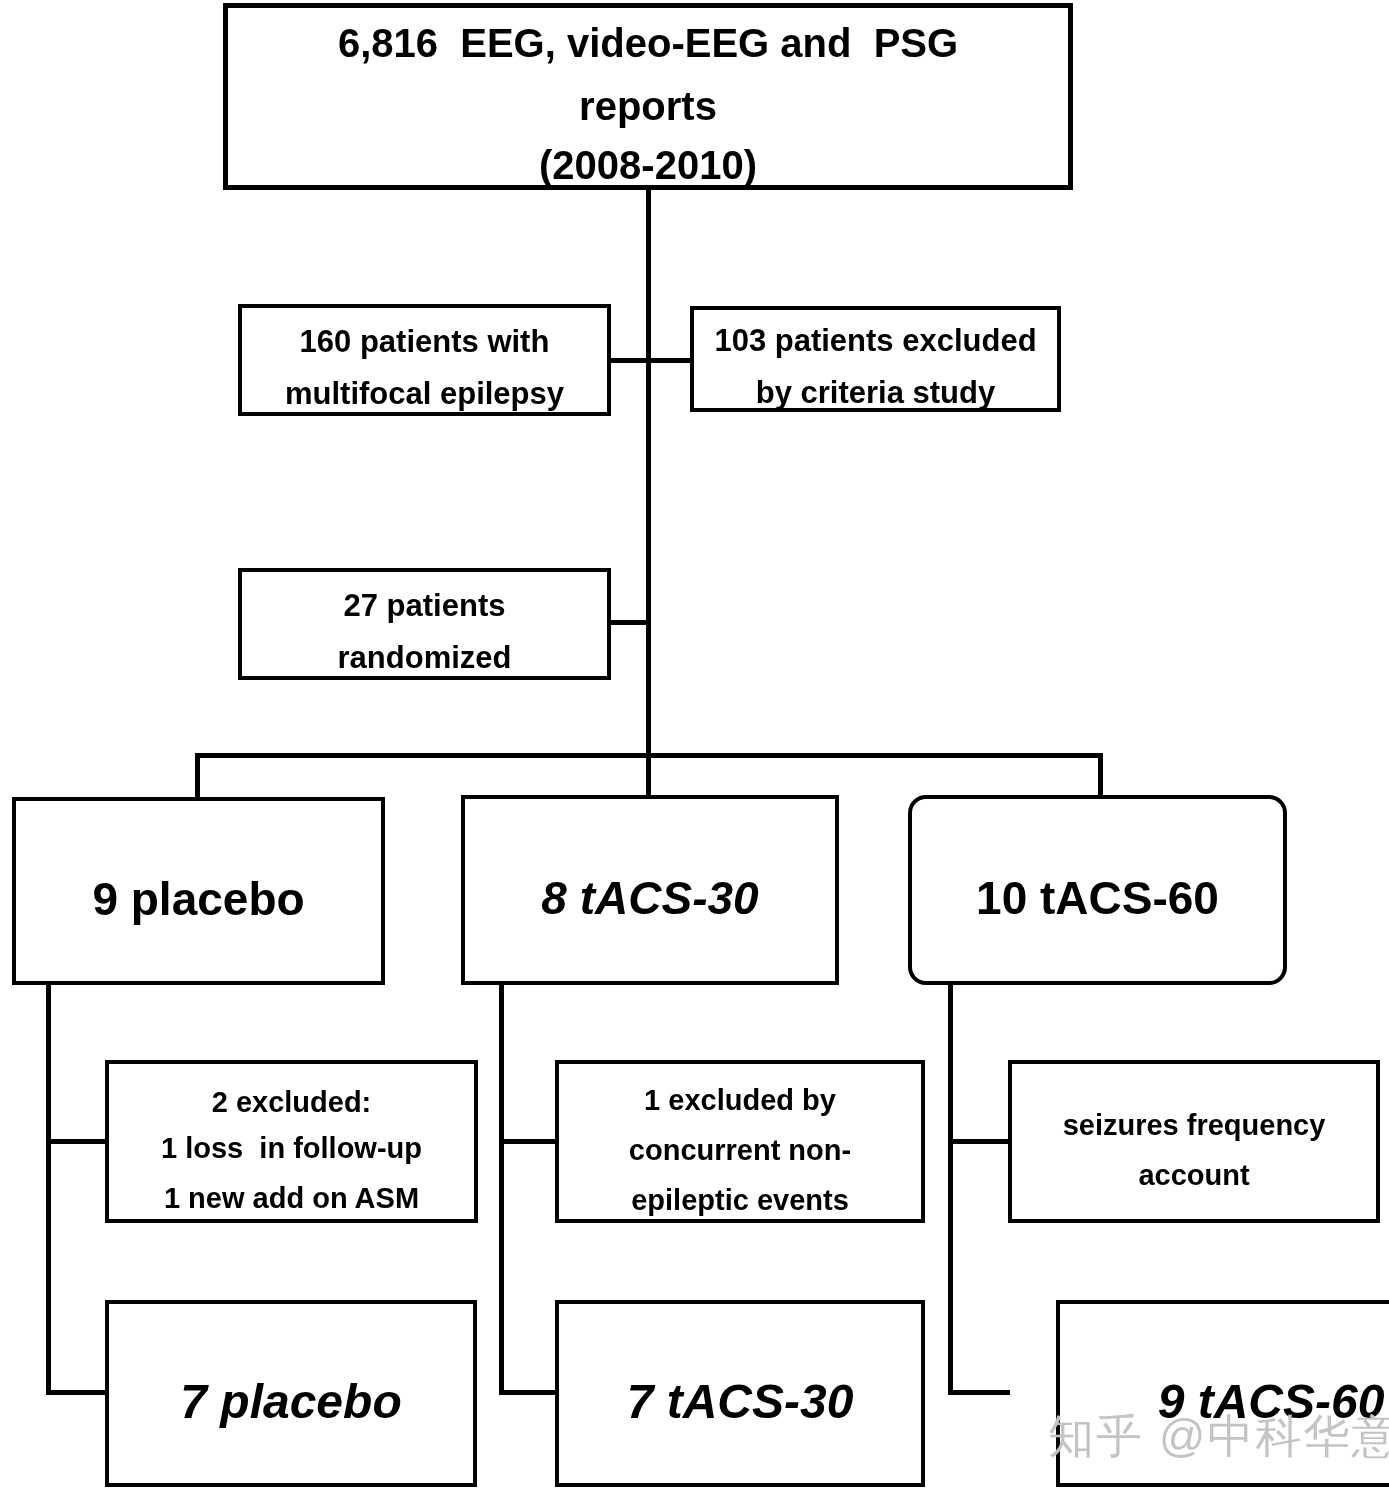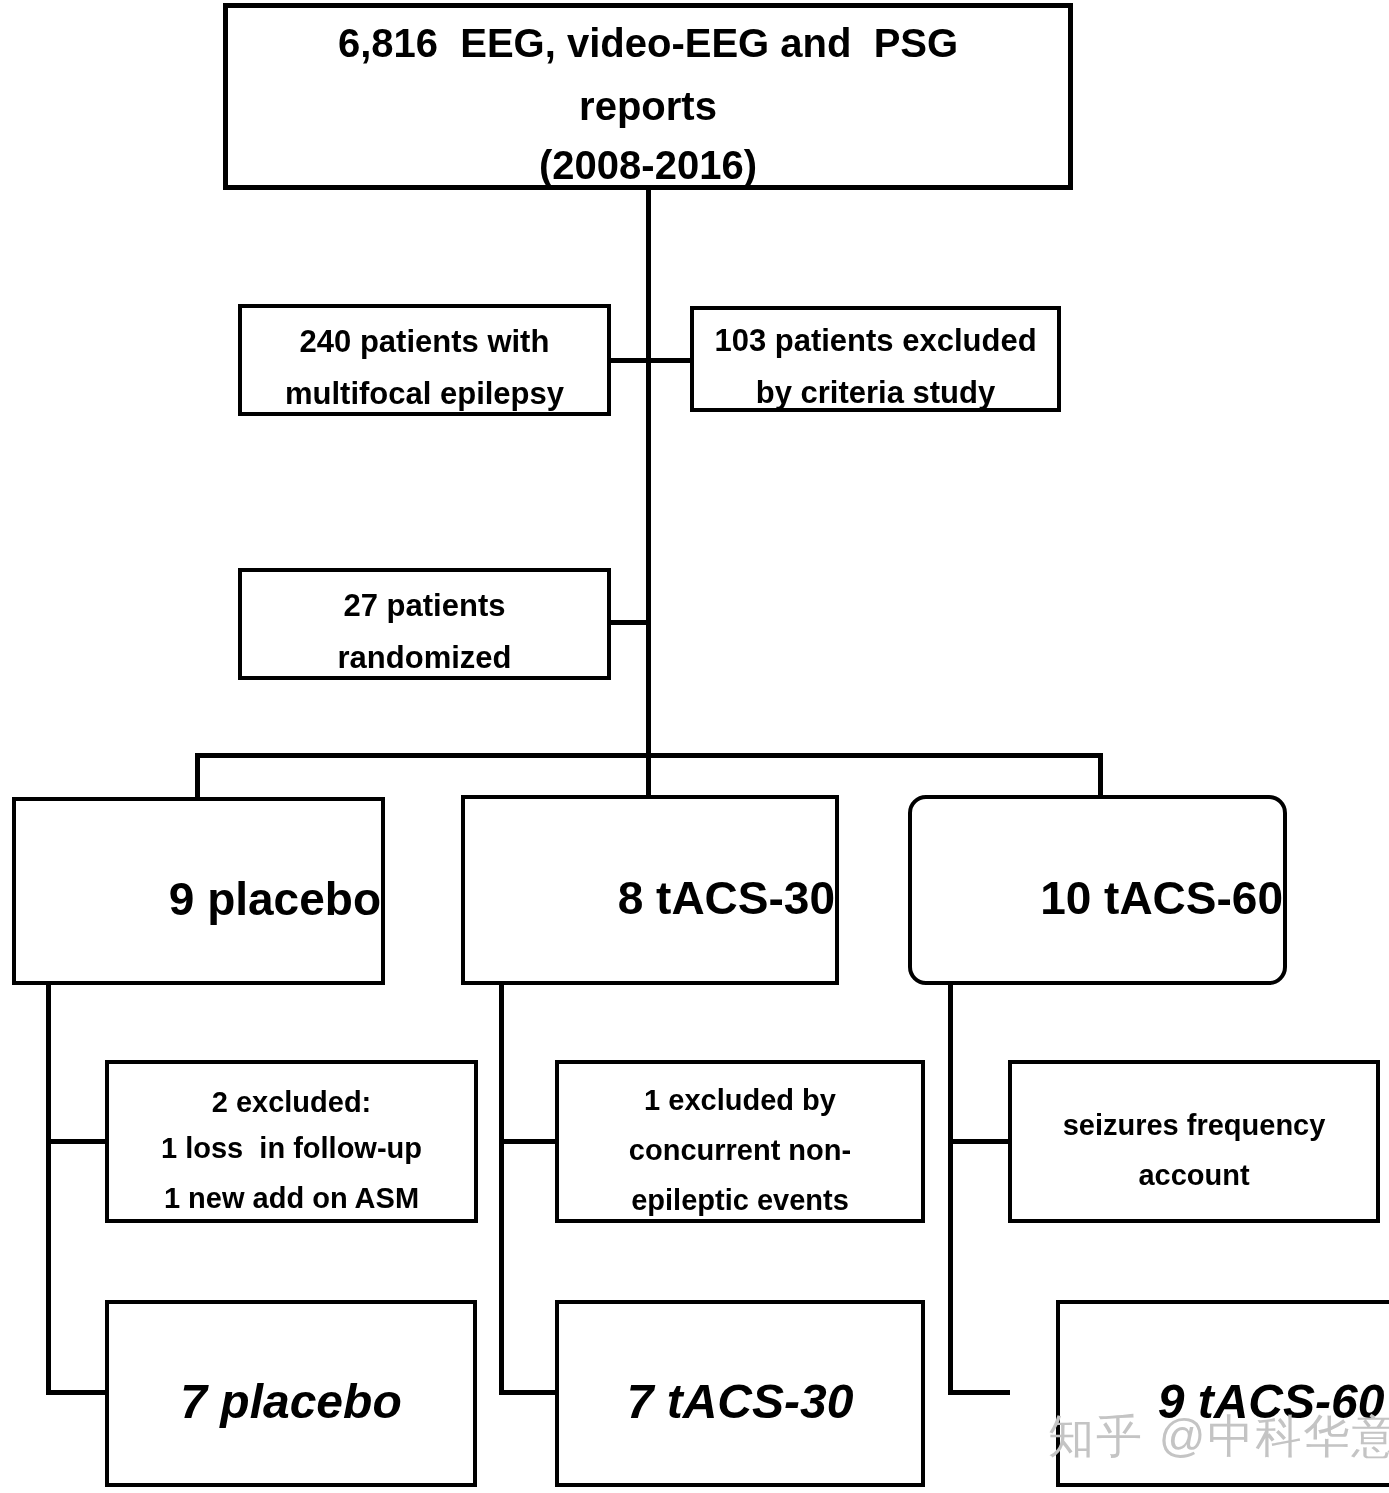--- a/index.html
+++ b/index.html
@@ -25,23 +25,23 @@
   }
   .tline{white-space:pre;margin-top:16px;}
   .conn{position:absolute;background:#000;}
 
   
   .b-source{left:223px;top:3px;width:850px;height:187px;border-width:5px;font-size:40px;line-height:47px;}
   .b-source .period{margin-top:12px;}
   .b-multifocal{left:238px;top:304px;width:373px;height:112px;font-size:31px;line-height:36px;}
   .b-exclscreen{left:690px;top:306px;width:371px;height:106px;font-size:31px;line-height:36px;}
   .b-randomized{left:238px;top:568px;width:373px;height:112px;font-size:31px;line-height:36px;}
-  .b-arm{font-size:46px;line-height:52px;align-items:flex-end;}
+  .b-arm{font-size:46px;line-height:52px;}
   .b-arm-placebo{left:12px;top:797px;width:373px;height:188px;}
-  .b-arm-tacs30{left:461px;top:795px;width:378px;height:190px;}
+  .b-arm-tacs30{left:461px;top:795px;width:378px;height:190px;font-style:italic;}
   .b-arm-tacs60{left:908px;top:795px;width:379px;height:190px;border-radius:18px;}
   .b-excl{font-size:29px;line-height:34px;}
   .b-excl .gap{margin-top:12px;}
   .b-excl-placebo{left:105px;top:1060px;width:373px;height:163px;}
   .b-excl-tacs30{left:555px;top:1060px;width:370px;height:163px;text-align:center;}
   .b-excl-tacs60{left:1008px;top:1060px;width:372px;height:163px;}
   .b-final{font-size:48px;line-height:52px;font-style:italic;}
   .b-final-placebo{left:105px;top:1300px;width:372px;height:187px;}
   .b-final-tacs30{left:555px;top:1300px;width:370px;height:187px;}
   .b-final-tacs60{left:1056px;top:1300px;width:430px;height:187px;}
@@ -91,25 +91,25 @@
   <div class="conn v-col2"></div>
   <div class="conn h-col2-excl"></div>
   <div class="conn h-col2-elbow"></div>
   <div class="conn v-col3"></div>
   <div class="conn h-col3-excl"></div>
   <div class="conn h-col3-elbow"></div>
 
   <div class="box b-source">
     <div class="tline">6,816  EEG, video-EEG and  PSG</div>
     <div class="tline">reports</div>
-    <div class="tline period">(2008-2016)</div>
+    <div class="tline period">(2008-2010)</div>
   </div>
 
   <div class="box b-multifocal">
-    <div class="tline">240 patients with</div>
+    <div class="tline">160 patients with</div>
     <div class="tline">multifocal epilepsy</div>
   </div>
   <div class="box b-exclscreen">
     <div class="tline">103 patients excluded</div>
     <div class="tline">by criteria study</div>
   </div>
 
   <div class="box b-randomized">
     <div class="tline">27 patients</div>
     <div class="tline">randomized</div>

